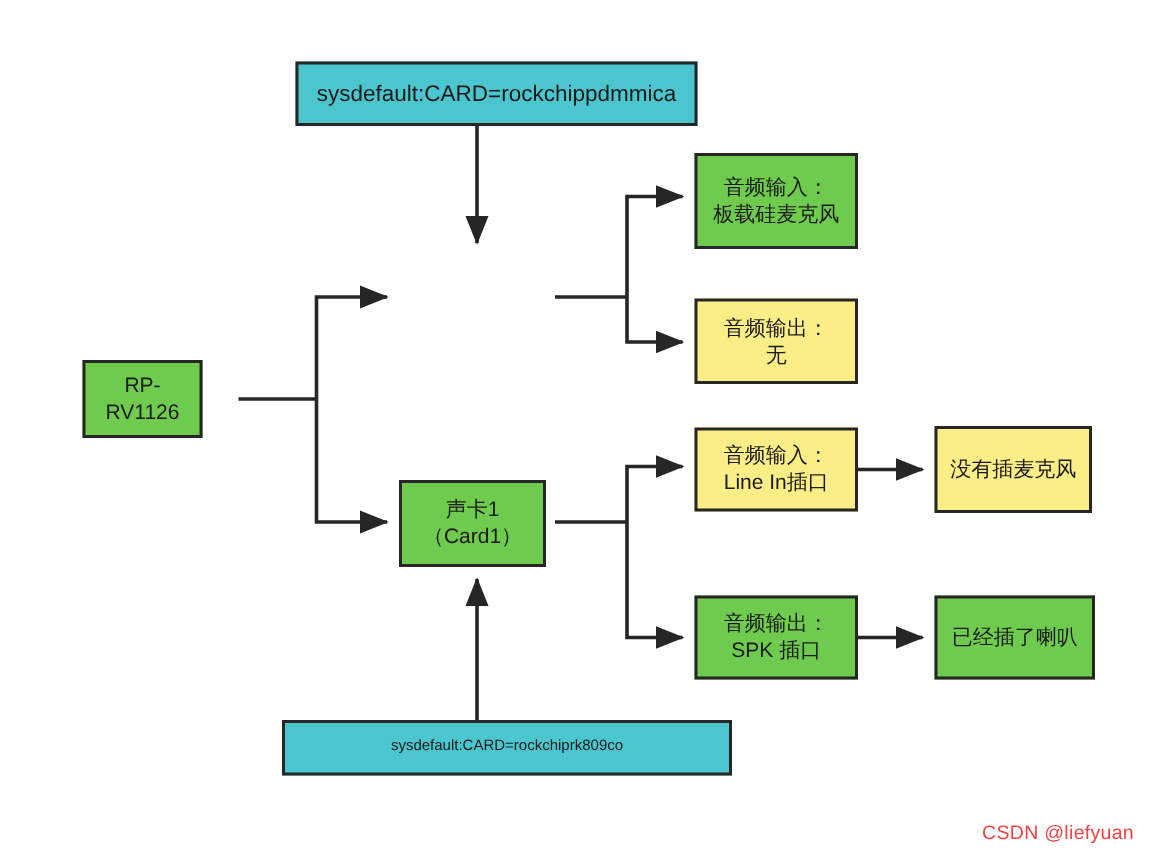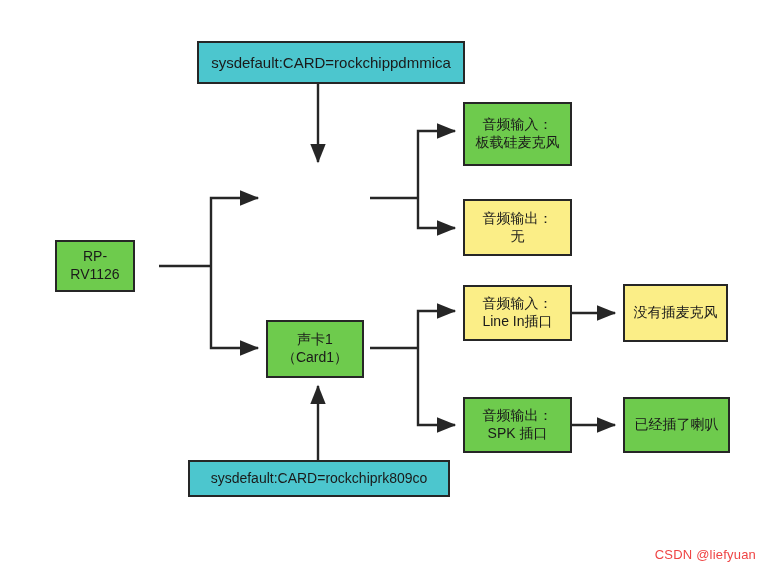--- a/index.html
+++ b/index.html
@@ -40,21 +40,21 @@
     z-index: 2;
   }
   .green  { background: #6ecb4d; }
   .yellow { background: #fbee87; }
   .cyan   { background: #4cc6ce; }
   .node-label { display: block; }
   .n-chip        { left: 55px;  top: 240px; width: 80px; height: 52px; font-size: 14px; }
   .n-card0       { left: 266px; top: 170px; width: 104px; height: 56px; }
   .n-card1       { left: 266px; top: 320px; width: 98px; height: 58px; }
   .n-sysdefault0 { left: 197px; top: 41px;  width: 268px; height: 43px; font-size: 15px; text-align: center; }
-  .n-sysdefault1 { left: 188px; top: 460px; width: 262px; height: 37px; font-size: 14px; }
+  .n-sysdefault1 { left: 188px; top: 480px; width: 300px; height: 37px; font-size: 10px; }
   .n-in0         { left: 463px; top: 102px; width: 109px; height: 64px; }
   .n-out0        { left: 463px; top: 199px; width: 109px; height: 57px; }
   .n-in1         { left: 463px; top: 285px; width: 109px; height: 56px; }
   .n-out1        { left: 463px; top: 397px; width: 109px; height: 56px; }
   .n-mic-status  { left: 623px; top: 284px; width: 105px; height: 58px; }
   .n-spk-status  { left: 623px; top: 397px; width: 107px; height: 56px; }
   .watermark {
     position: absolute;
     right: 16px;
     bottom: 10px;

